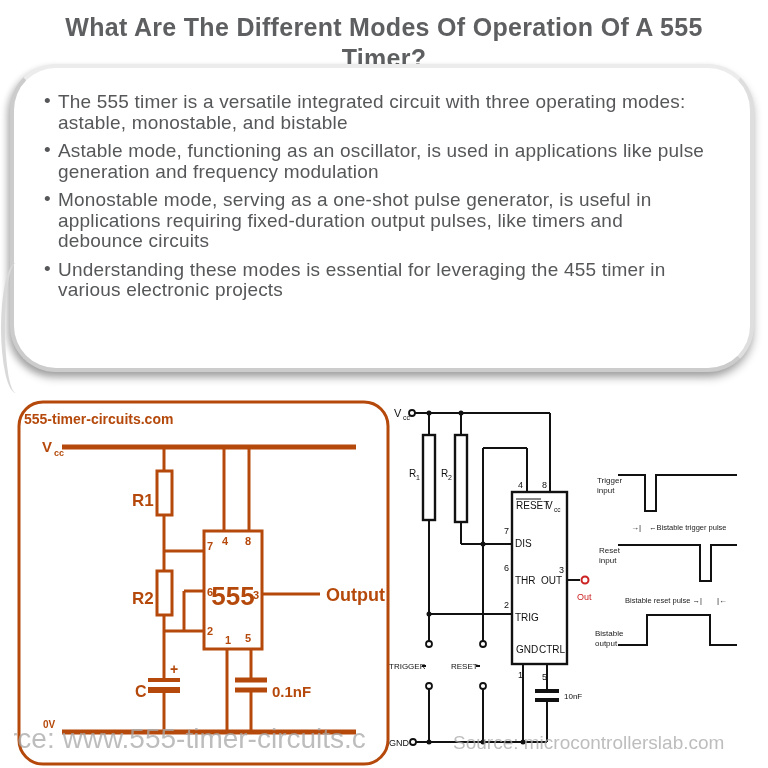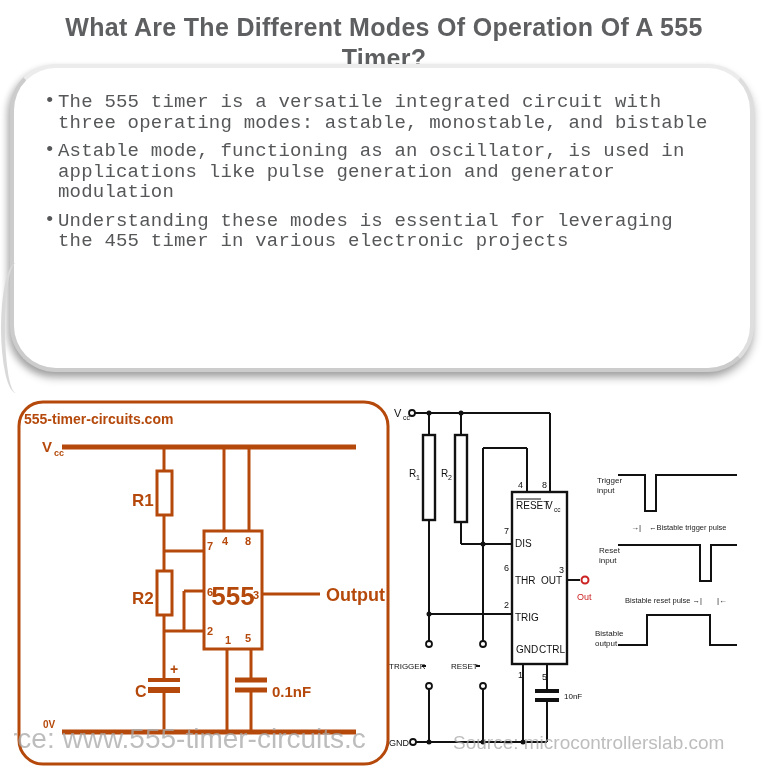--- a/index.html
+++ b/index.html
@@ -16,21 +16,21 @@
     position:absolute;left:10px;top:64px;width:744px;height:308px;
     box-sizing:border-box;background:#fff;border-radius:46px;
     border:4px solid #cccccc;border-top-color:#ececec;border-right-color:#dedede;
     box-shadow:0 6px 9px rgba(0,0,0,.28), -4px 3px 6px rgba(0,0,0,.14);
   }
   .summary-card::before{
     content:"";position:absolute;left:-13px;top:195px;width:26px;height:130px;
     border-left:4px solid #d9d9d9;border-radius:50%;
   }
   .bullet-list{
-    list-style:none;margin:0;padding:24px 42px 0 30px;font-family:Liberation Mono, monospace;
+    list-style:none;margin:0;padding:24px 42px 0 30px;
   }
   .bullet-item{
     position:relative;padding-left:14px;margin-bottom:8px;
     font-size:19px;line-height:20.5px;letter-spacing:.2px;color:#565759;
     max-width:660px;
   }
   .bullet-item::before{
     content:"\2022";position:absolute;left:0;top:-1px;color:#565759;
   }
   .figures{position:absolute;left:0;top:385px;width:768px;height:383px;}
@@ -42,21 +42,22 @@
   .wm{fill:#a8a8a8;opacity:.75;font-family:"Liberation Sans",sans-serif;}
 </style>
 </head>
 <body>
 
 <h1 class="page-title">What Are The Different Modes Of Operation Of A 555 Timer?</h1>
 
 <div class="summary-card">
   <ul class="bullet-list">
     <li class="bullet-item">The 555 timer is a versatile integrated circuit with three operating modes: astable, monostable, and bistable</li>
-    <li class="bullet-item">Astable mode, functioning as an oscillator, is used in applications like pulse generation and generator modulation</li>
+    <li class="bullet-item">Astable mode, functioning as an oscillator, is used in applications like pulse generation and frequency modulation</li>
+    <li class="bullet-item">Monostable mode, serving as a one-shot pulse generator, is useful in applications requiring fixed-duration output pulses, like timers and debounce circuits</li>
     <li class="bullet-item">Understanding these modes is essential for leveraging the 455 timer in various electronic projects</li>
   </ul>
 </div>
 
 <div class="figures">
 
   <figure class="fig-left">
     <svg width="378" height="383" viewBox="0 0 378 383">
       <g stroke="#b5490b" fill="none">
         <rect x="5" y="3" width="369" height="362" rx="24" stroke-width="3"></rect>

